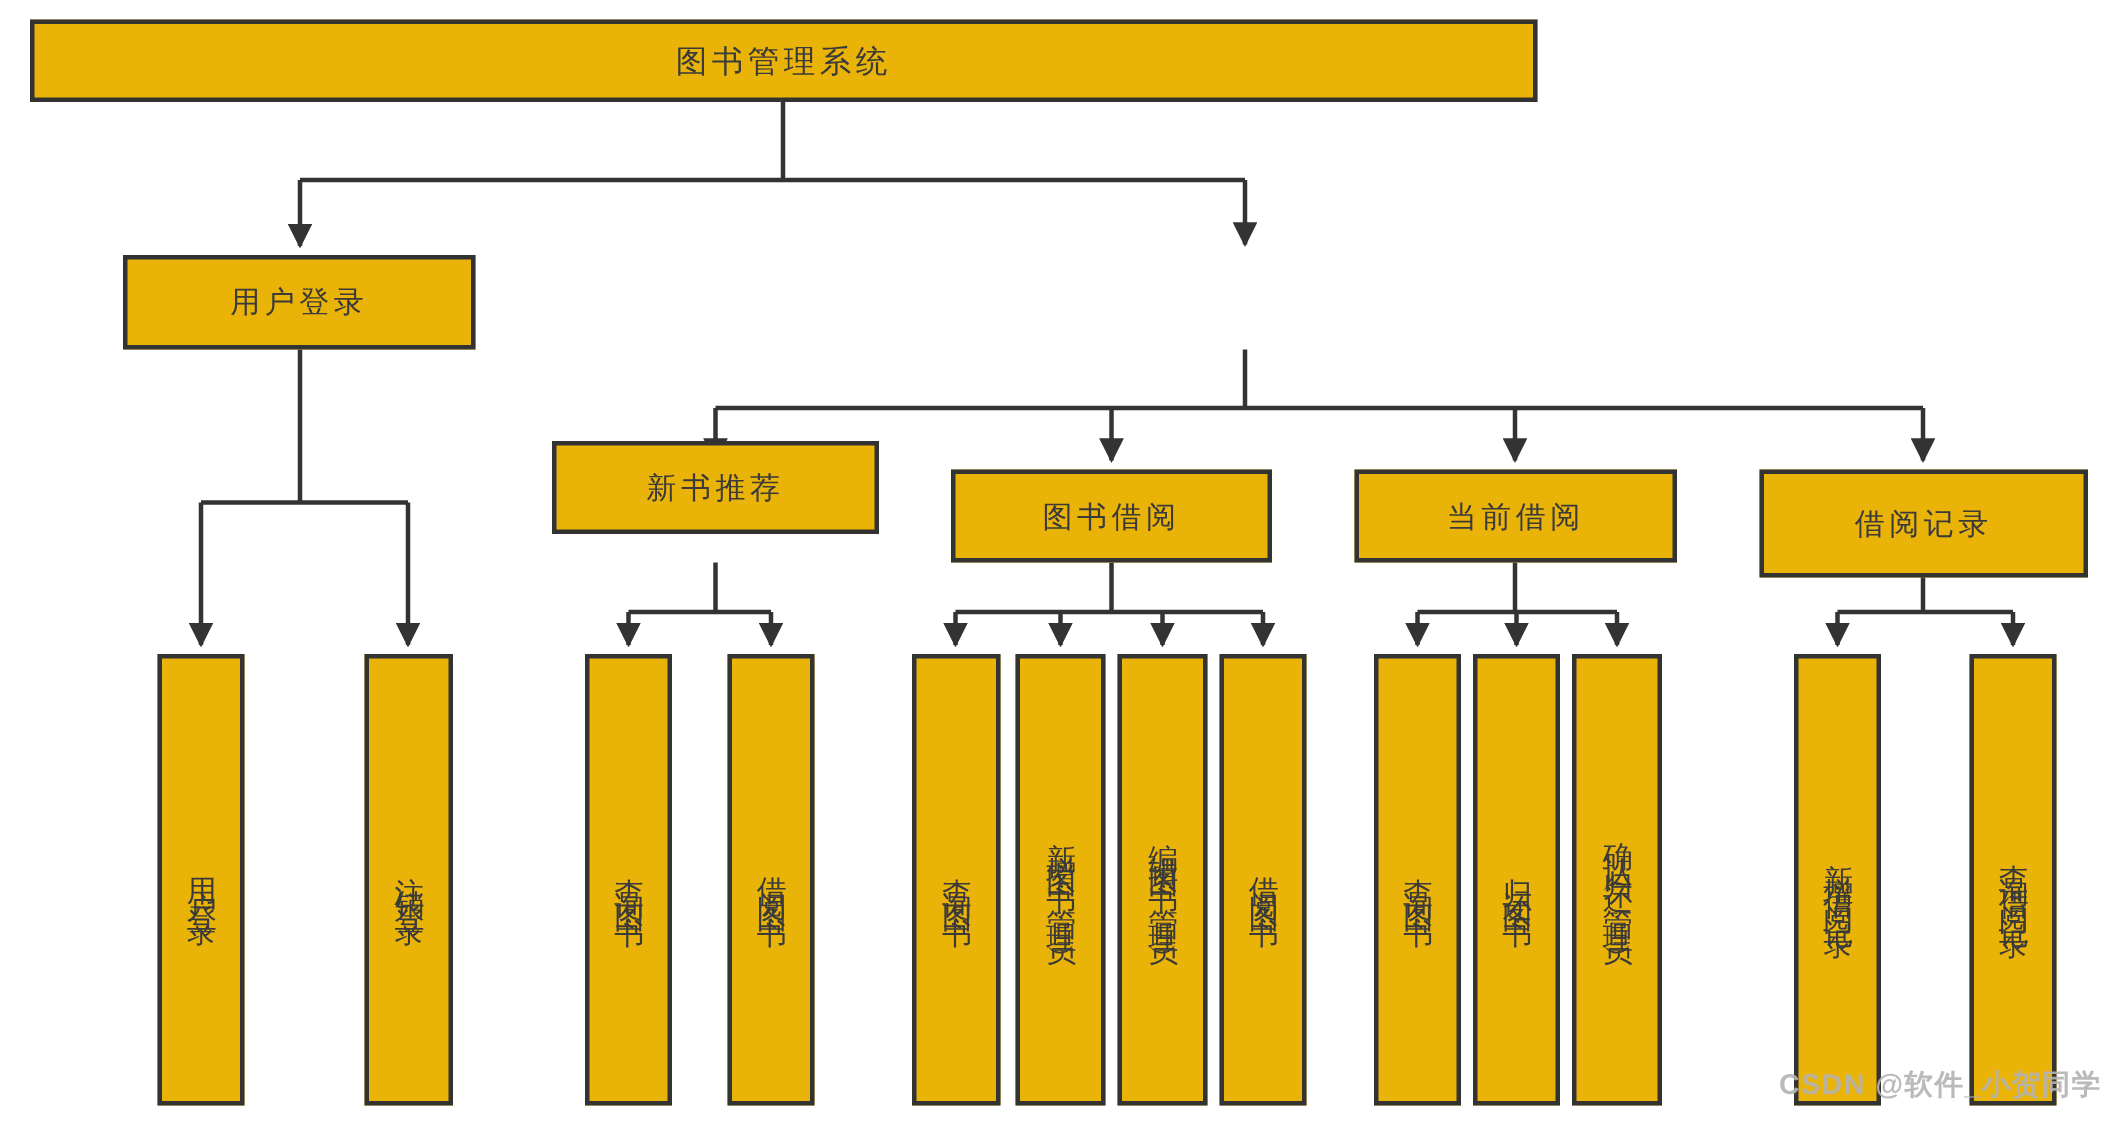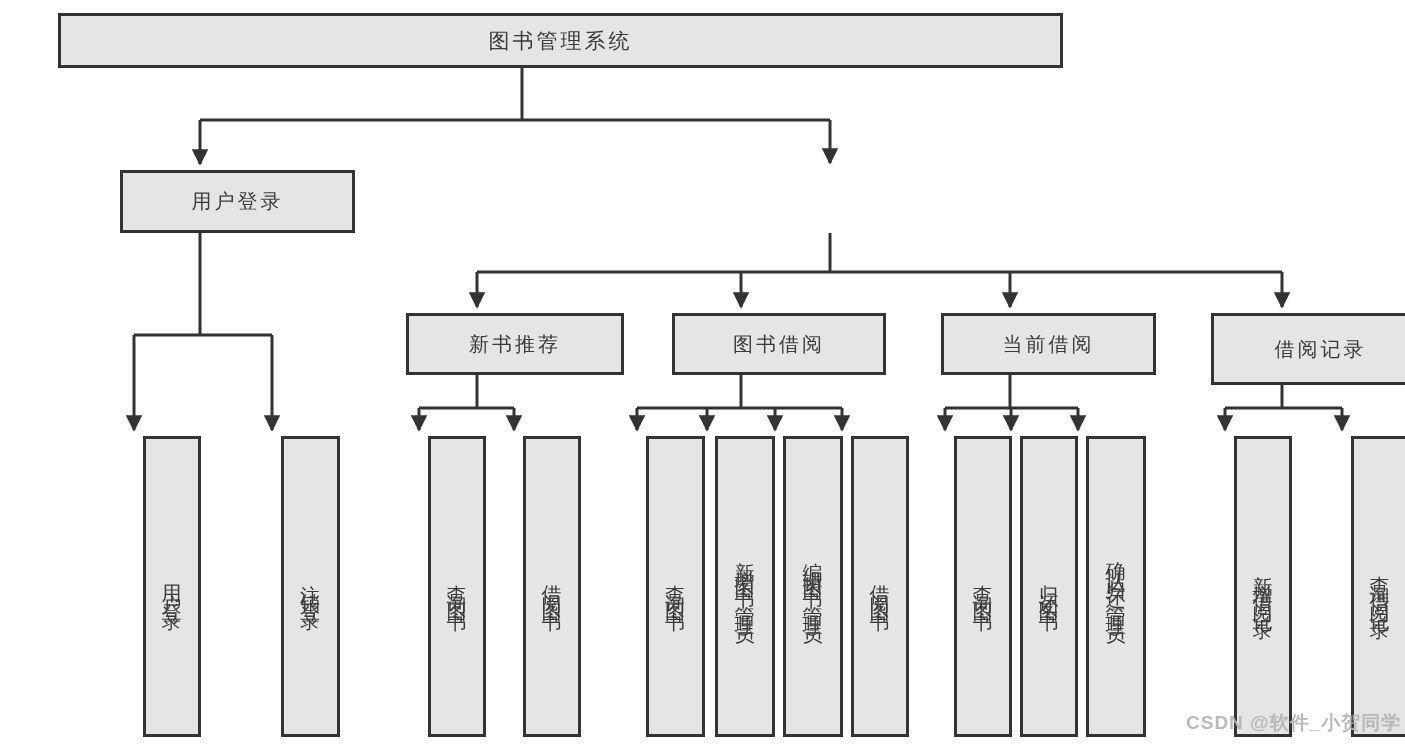--- a/index.html
+++ b/index.html
@@ -18,26 +18,25 @@
   }
   .ln {
     stroke: #333333;
     stroke-width: 3;
     fill: none;
   }
   .node {
     position: absolute;
     box-sizing: border-box;
     border: 3px solid #333333;
-    background: #e5e5e5;
+    background: #eab308;
     display: flex;
     align-items: center;
     justify-content: center;
     color: #3a3a3a;
-    margin-left: 38px;
   }
   .hbox {
     font-size: 20px;
     letter-spacing: 3px;
     white-space: nowrap;
   }
   .root-box { font-size: 21px; }
   .vbox {
     writing-mode: vertical-rl;
     text-orientation: mixed;
@@ -107,21 +106,21 @@
     <path class="ln" d="M1282 375 V408"></path>
     <path class="ln" d="M1225 408 H1342"></path>
     <path class="ln" d="M1225 408 V430" marker-end="url(#ah)"></path>
     <path class="ln" d="M1342 408 V430" marker-end="url(#ah)"></path>
   </svg>
 
   <div class="node hbox root-box" style="left:20px; top:13px; width:1005px; height:55px;">图书管理系统</div>
 
   <div class="node hbox" style="left:82px; top:170px; width:235px; height:63px;">用户登录</div>
 
-  <div class="node hbox" style="left:368px; top:313px; width:218px; height:62px;">新书推荐</div>
+  <div class="node hbox" style="left:368px; top:294px; width:218px; height:62px;">新书推荐</div>
   <div class="node hbox" style="left:634px; top:313px; width:214px; height:62px;font-family:Liberation Serif, serif;">图书借阅</div>
   <div class="node hbox" style="left:903px; top:313px; width:215px; height:62px;">当前借阅</div>
   <div class="node hbox" style="left:1173px; top:313px; width:219px; height:72px;">借阅记录</div>
 
   <div class="node vbox" style="left:105px; top:436px; width:58px; height:301px;">用户登录</div>
   <div class="node vbox" style="left:243px; top:436px; width:59px; height:301px;">注销登录</div>
 
   <div class="node vbox" style="left:390px; top:436px; width:58px; height:301px;">查询图书</div>
   <div class="node vbox" style="left:485px; top:436px; width:58px; height:301px;">借阅图书</div>
 

